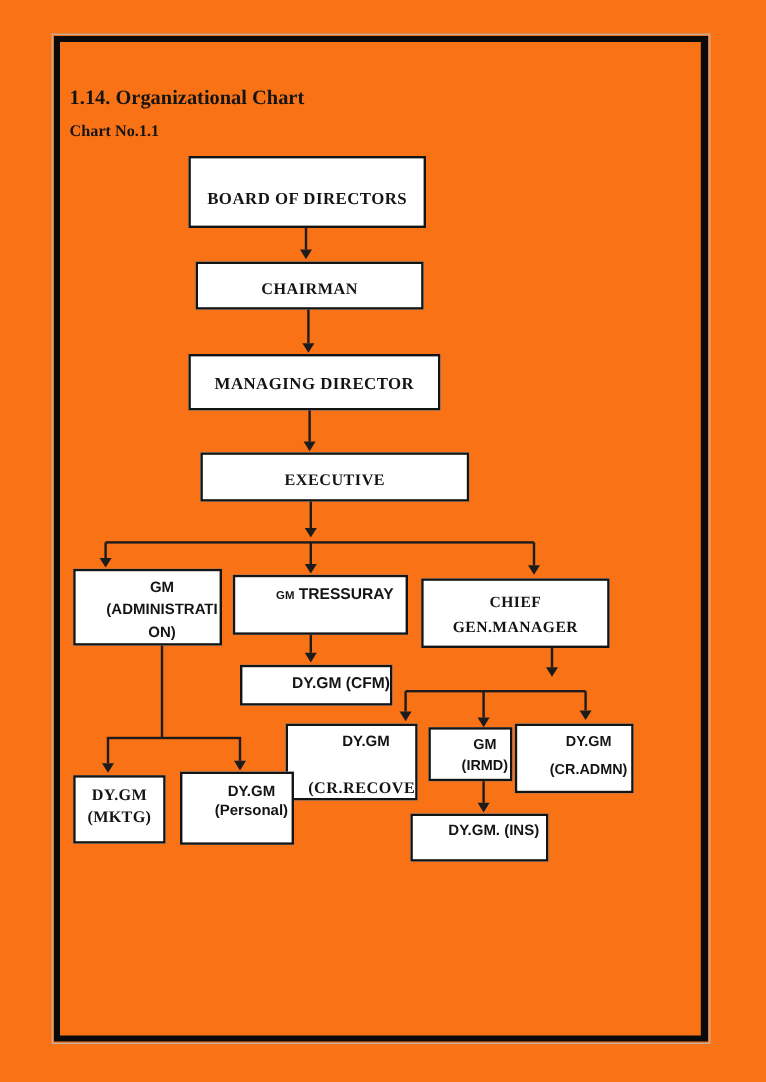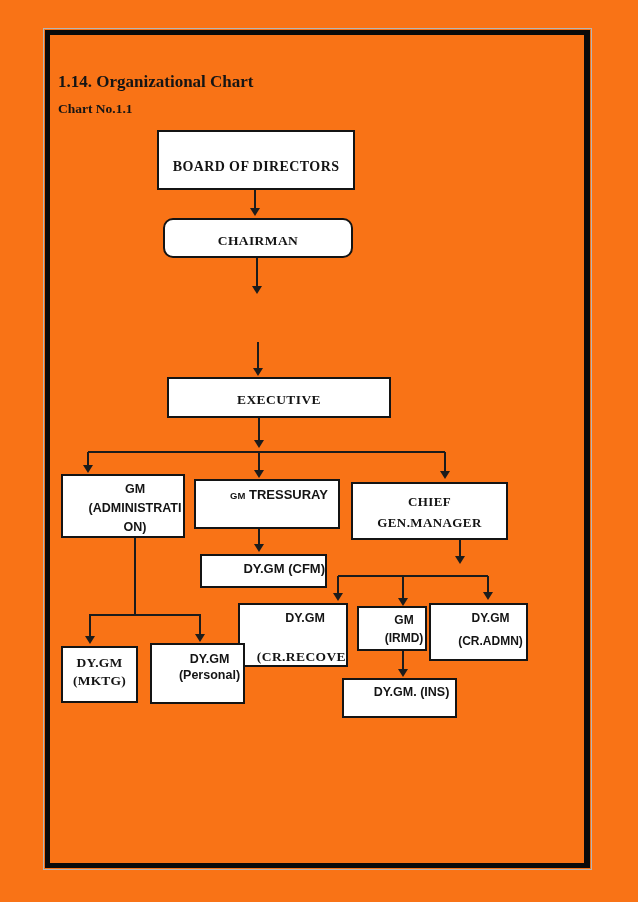--- a/index.html
+++ b/index.html
@@ -27,22 +27,23 @@
 
 <div class="page">
 
   <div class="frame"></div>
 
   <div class="doc-title">1.14. Organizational Chart</div>
   <div class="doc-subtitle">Chart No.1.1</div>
 
   <div class="node serif" style="left:157px;top:130px;width:198px;height:60px;font-size:14px;padding-top:27px;"><span>BOARD OF DIRECTORS</span></div>
 
-  <div class="node serif" style="left:163px;top:218px;width:190px;height:40px;font-size:13.5px;padding-top:13px;border-radius:10px;"><span>CHAIRMAN</span></div>
+  <div class="node serif" style="left:163px;top:218px;width:190px;height:40px;font-size:13.5px;padding-top:13px;"><span>CHAIRMAN</span></div>
 
+  <div class="node serif" style="left:157px;top:295px;width:210px;height:47px;font-size:14px;padding-top:16px;"><span>MANAGING DIRECTOR</span></div>
 
   <div class="node serif" style="left:167px;top:377px;width:224px;height:41px;font-size:13.5px;padding-top:13px;"><span>EXECUTIVE</span></div>
 
   <div class="node sans" style="left:61px;top:474px;width:124px;height:64px;font-size:12.5px;line-height:19px;padding-top:4px;">
     <div>GM</div>
     <div>(ADMINISTRATI</div>
     <div>ON)</div>
   </div>
 
   <div class="node sans" style="left:194px;top:479px;width:146px;height:50px;font-size:13px;padding-top:6px;">

